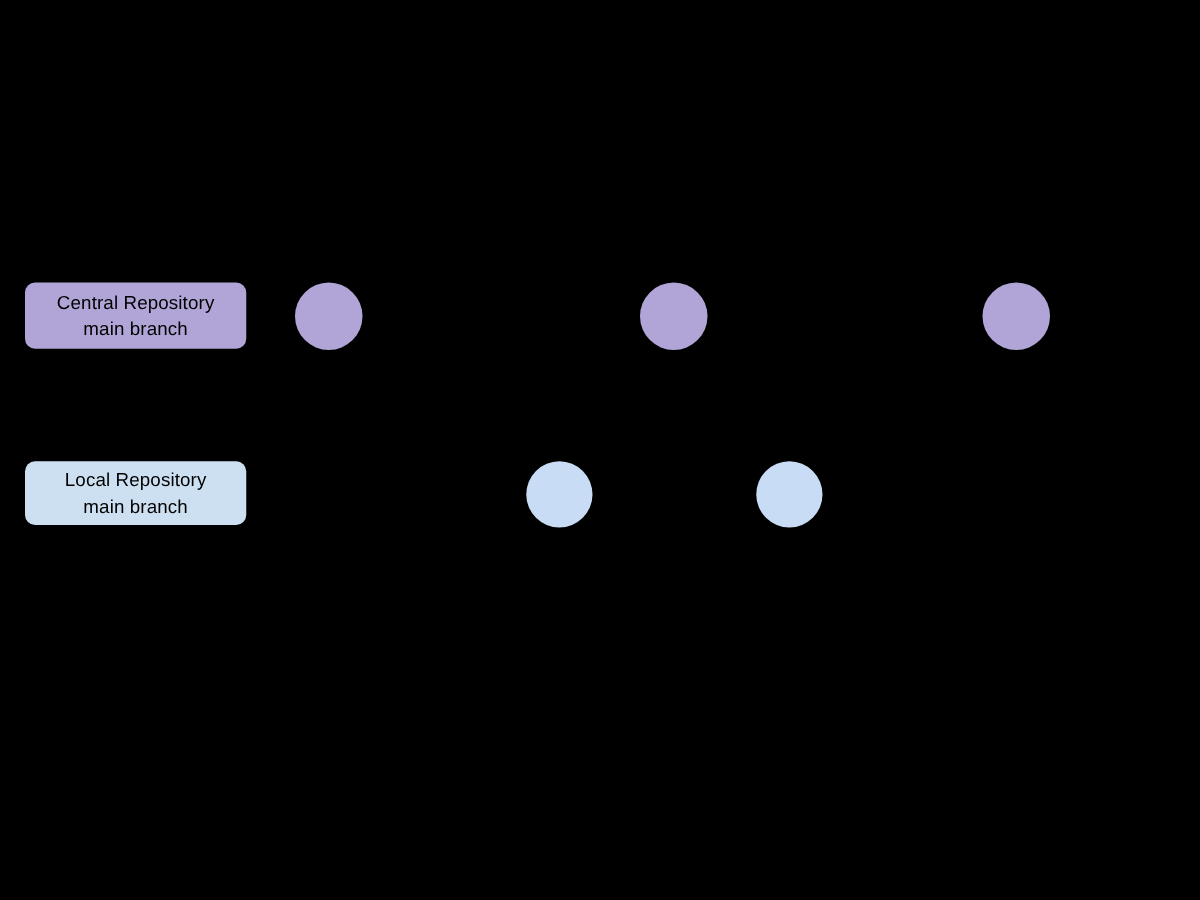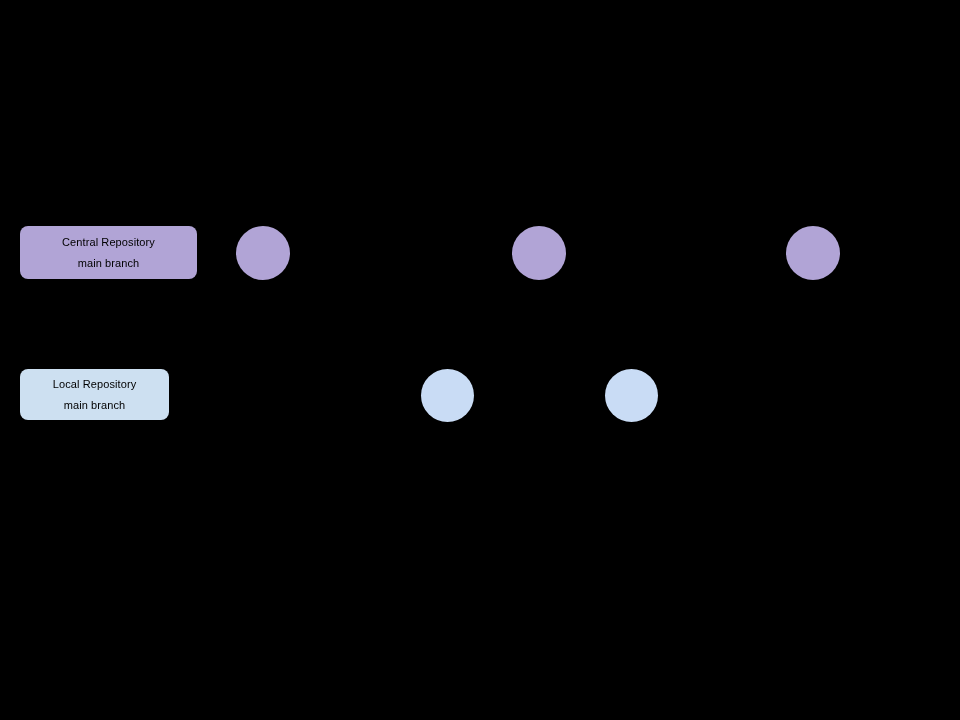--- a/index.html
+++ b/index.html
@@ -20,21 +20,21 @@
   }
   .lane-label {
     position: absolute;
     box-sizing: border-box;
     display: flex;
     flex-direction: column;
     align-items: center;
     justify-content: center;
     border-radius: 8px;
     color: #000000;
-    font-size: 11px;
+    font-size: 15px;
     line-height: 21px;
     letter-spacing: 0.1px;
     text-align: center;
     white-space: nowrap;
     user-select: none;
   }
   .lane-label .ln {
     display: block;
   }
   #label-central {
@@ -73,21 +73,21 @@
 
   <div class="lane-label" id="label-central" style="left: 20px; top: 226px; width: 177px; height: 53px; background: rgb(177, 164, 214); color: rgb(0, 0, 0);">
     <span class="ln">Central Repository</span>
     <span class="ln">main branch</span>
   </div>
 
   <div class="commit-node central" id="node-central-1" style="width: 54px; height: 54px; left: 236px; top: 226px; background: rgb(177, 164, 214);"></div>
   <div class="commit-node central" id="node-central-2" style="width: 54px; height: 54px; left: 512px; top: 226px; background: rgb(177, 164, 214);"></div>
   <div class="commit-node central" id="node-central-3" style="width: 54px; height: 54px; left: 786px; top: 226px; background: rgb(177, 164, 214);"></div>
 
-  <div class="lane-label" id="label-local" style="left: 20px; top: 369px; width: 149px; height: 51px; background: rgb(205, 224, 241); color: rgb(0, 0, 0);">
+  <div class="lane-label" id="label-local" style="left: 20px; top: 369px; width: 177px; height: 51px; background: rgb(205, 224, 241); color: rgb(0, 0, 0);">
     <span class="ln">Local Repository</span>
     <span class="ln">main branch</span>
   </div>
 
   <div class="commit-node local" id="node-local-1" style="width: 53px; height: 53px; left: 420.5px; top: 368.5px; background: rgb(201, 220, 245);"></div>
   <div class="commit-node local" id="node-local-2" style="width: 53px; height: 53px; left: 604.5px; top: 368.5px; background: rgb(201, 220, 245);"></div>
 
 </div>
 
 </body></html>

